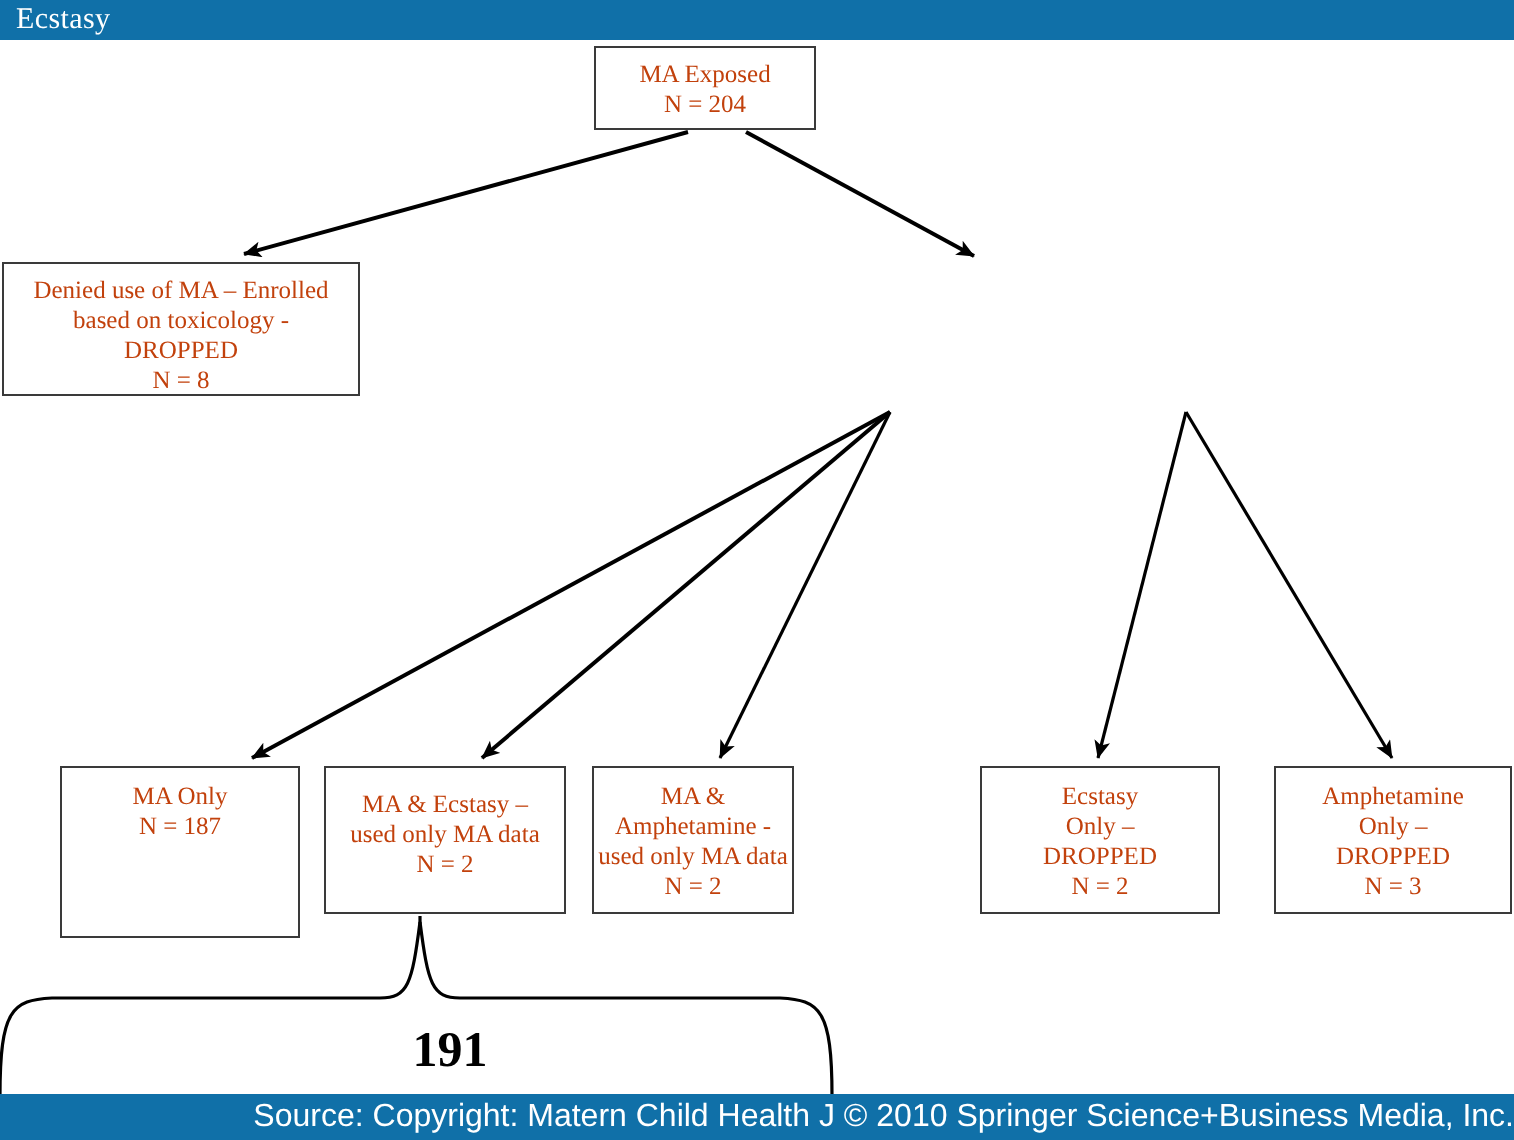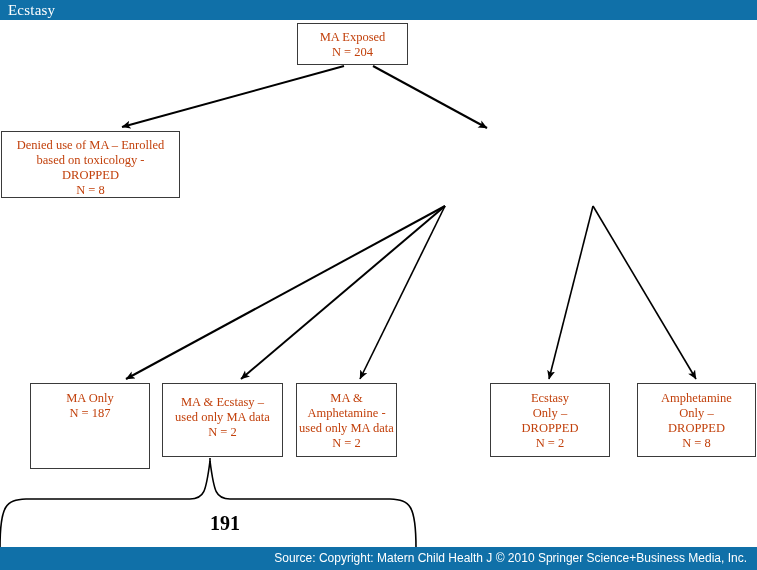--- a/index.html
+++ b/index.html
@@ -36,25 +36,25 @@
     top: 1px;
     color: #ffffff;
     font-family: "Liberation Serif", "DejaVu Serif", serif;
     font-size: 15px;
     letter-spacing: 0.2px;
     line-height: 18px;
     white-space: nowrap;
   }
   #source-label {
     position: absolute;
-    right: 10px;
+    right: 0;
     top: 4px;
     color: #ffffff;
     font-family: "Liberation Sans", "DejaVu Sans", sans-serif;
-    font-size: 12px;
+    font-size: 16px;
     line-height: 15px;
     white-space: nowrap;
   }
   
   .node {
     position: absolute;
     box-sizing: border-box;
     border: 1px solid #3a3a3a;
     background: #ffffff;
     color: #c2410c;
@@ -93,21 +93,21 @@
     pointer-events: none;
   }
   
   #brace-total-label {
     position: absolute;
     left: 185px;
     top: 512px;
     width: 80px;
     text-align: center;
     font-family: "Liberation Serif", "DejaVu Serif", serif;
-    font-size: 20px;
+    font-size: 25px;
     font-weight: bold;
     color: #000000;
   }
 </style>
 </head>
 <body>
 
 <div id="page">
 
   <div id="header-banner" class="banner">
@@ -168,21 +168,21 @@
 N = 2</div>
 
   <div class="node" id="node-ecstasy-only">Ecstasy
 Only –
 DROPPED
 N = 2</div>
 
   <div class="node" id="node-amph-only">Amphetamine
 Only –
 DROPPED
-N = 8</div>
+N = 3</div>
 
   <div id="brace-total-label">191</div>
 
   <div id="footer-banner" class="banner">
     <div id="source-label">Source: Copyright: Matern Child Health J © 2010 Springer Science+Business Media, Inc.</div>
   </div>
 
 </div>
 
 </body></html>

